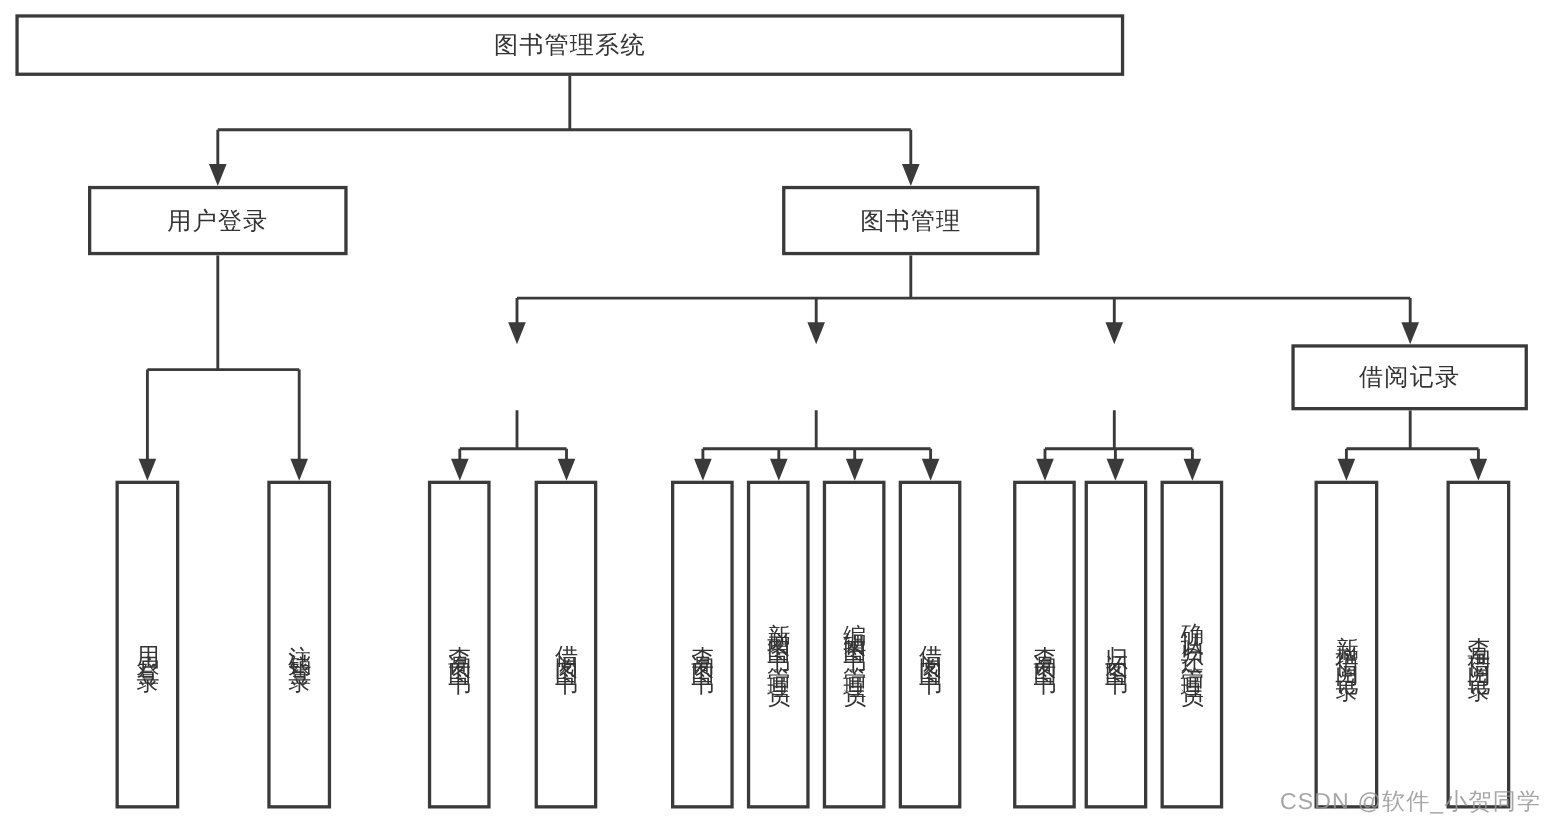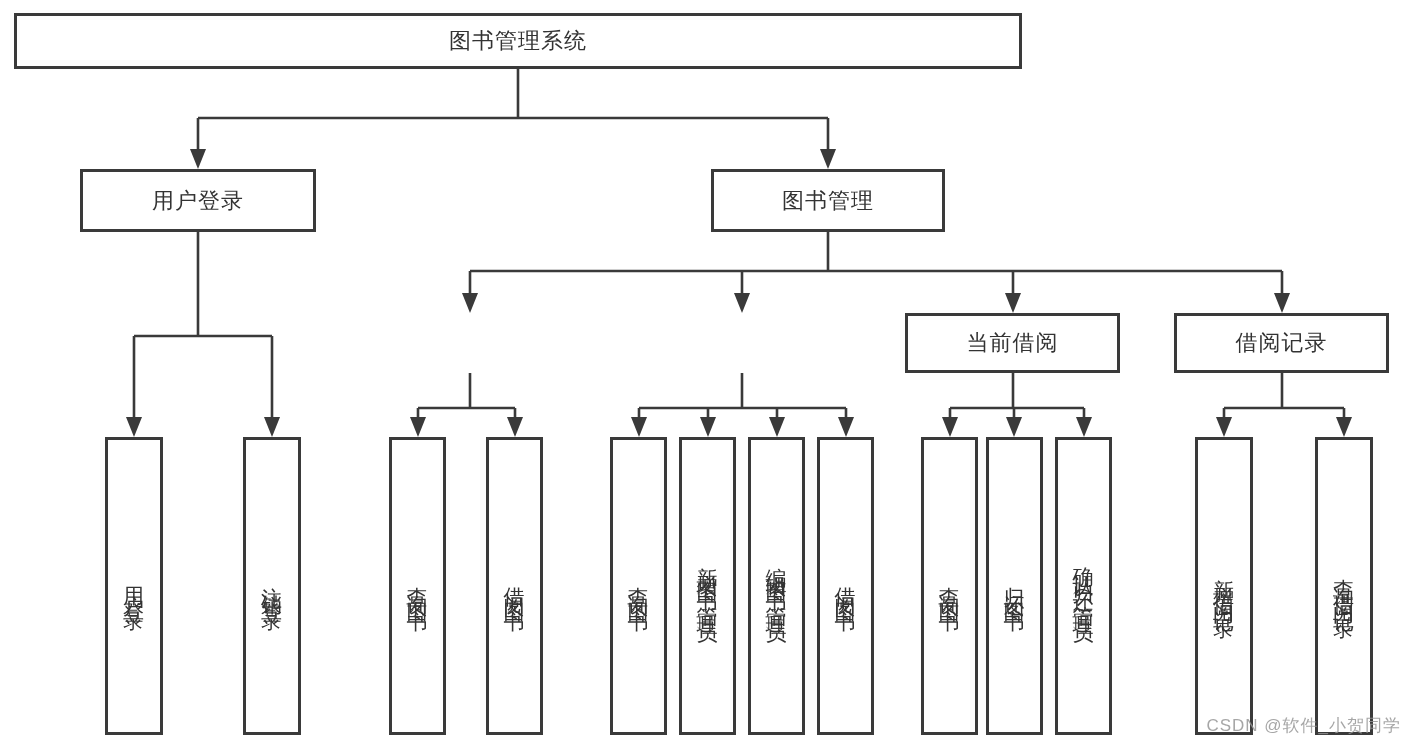--- a/index.html
+++ b/index.html
@@ -40,21 +40,21 @@
     writing-mode:vertical-rl;
     text-orientation:mixed;
     font-size:21px;
     letter-spacing:8px;
     color:var(--text);
     line-height:1;
   }
   .watermark{
     position:absolute;
     right:4px;top:714px;
-    font-size:17px;
+    font-size:21px;
     color:rgba(150,150,150,0.85);
     z-index:3;
     letter-spacing:1px;
     white-space:nowrap;
   }
   path.cl{stroke:var(--line);stroke-width:2.6;fill:none;}
   polygon.ah{fill:var(--line);stroke:none;}
 </style>
 </head>
 <body>
@@ -109,21 +109,20 @@
       <polygon class="ah" points="1224,437 1216,417 1232,417"></polygon>
       <polygon class="ah" points="1344,437 1336,417 1352,417"></polygon>
     </g>
   </svg>
 
   <div class="hbox" style="left:14px;top:13px;width:1008px;height:56px">图书管理系统</div>
 
   <div class="hbox" style="left:80px;top:169px;width:236px;height:63px">用户登录</div>
   <div class="hbox" style="left:711px;top:169px;width:234px;height:63px">图书管理</div>
 
-  <div class="hbox" style="left:905px;top:313px;width:215px;height:60px">当前借阅</div>
   <div class="hbox" style="left:1174px;top:313px;width:215px;height:60px">借阅记录</div>
 
   <div class="vbox" style="left:105px;width:58px">
     <span class="vtext">用户登录</span>
   </div>
   <div class="vbox" style="left:243px;width:58px">
     <span class="vtext">注销登录</span>
   </div>
 
   <div class="vbox" style="left:389px;width:57px">

